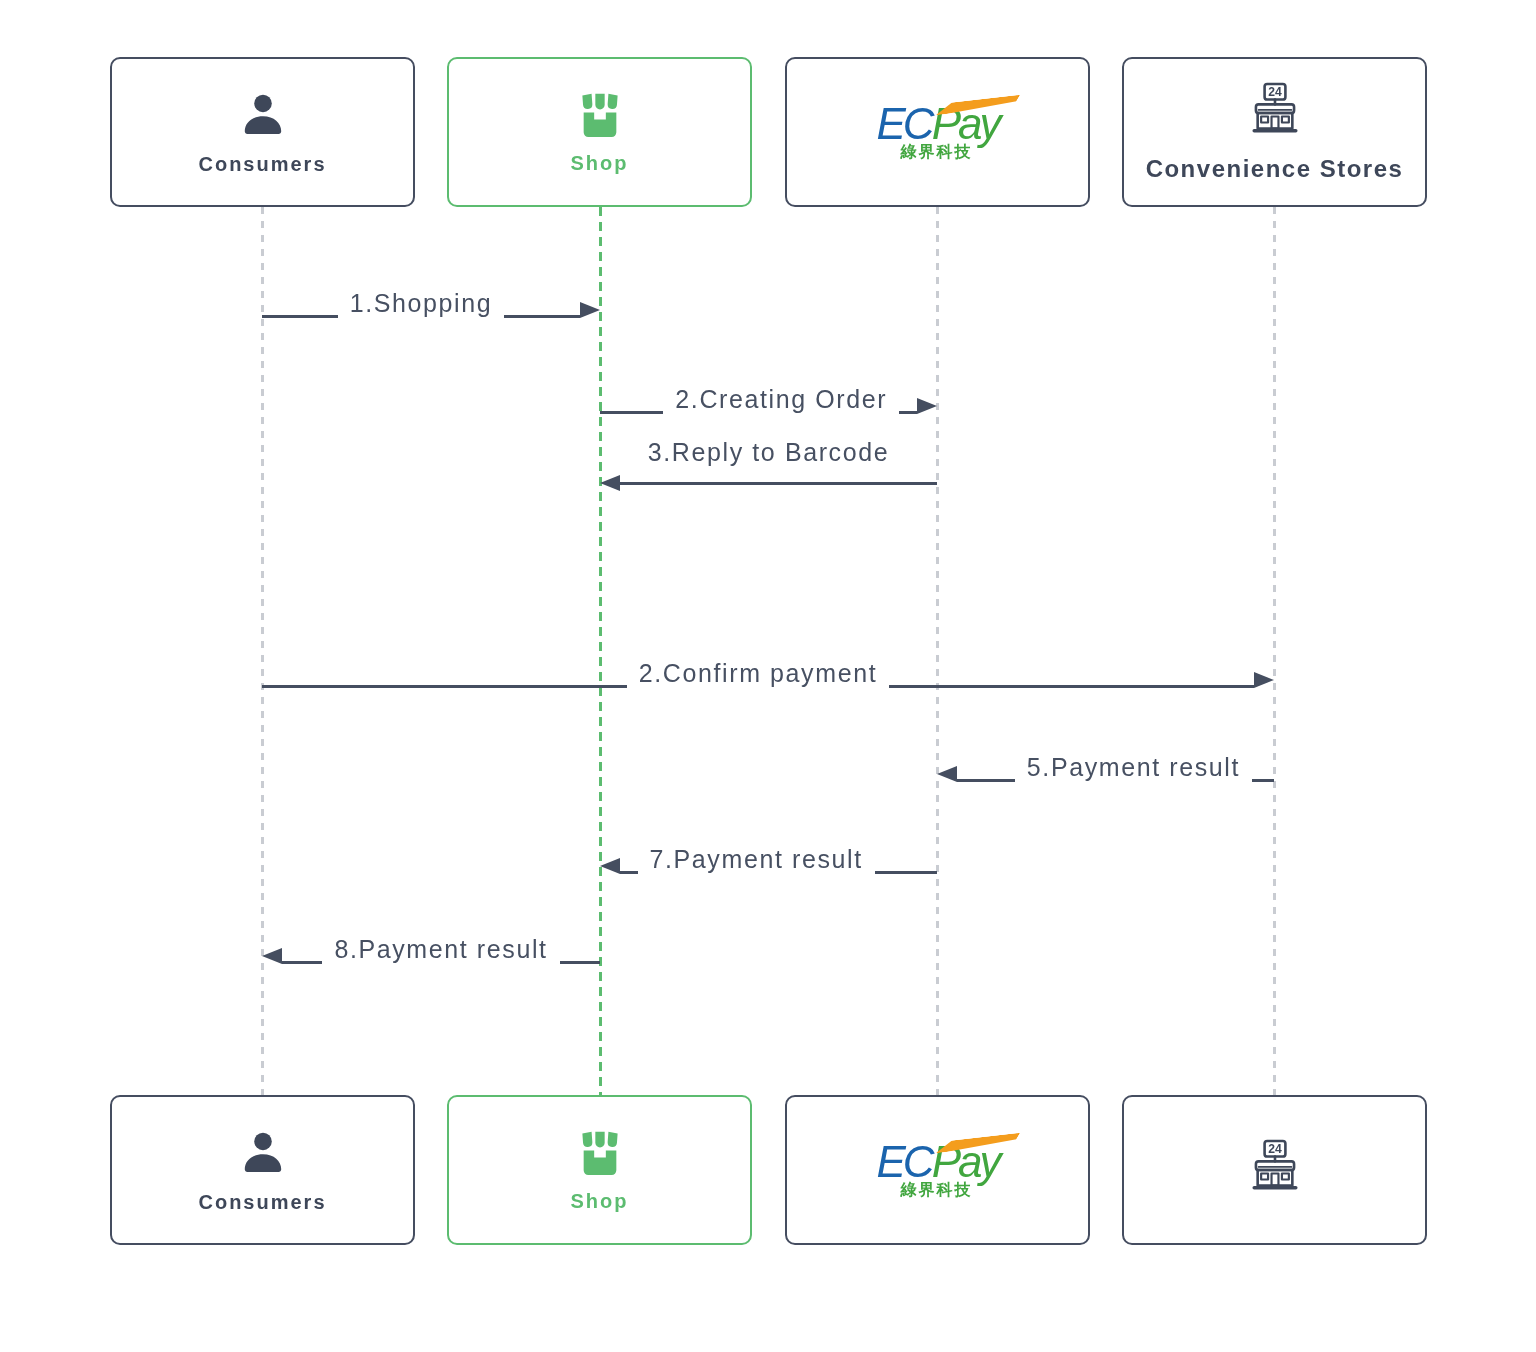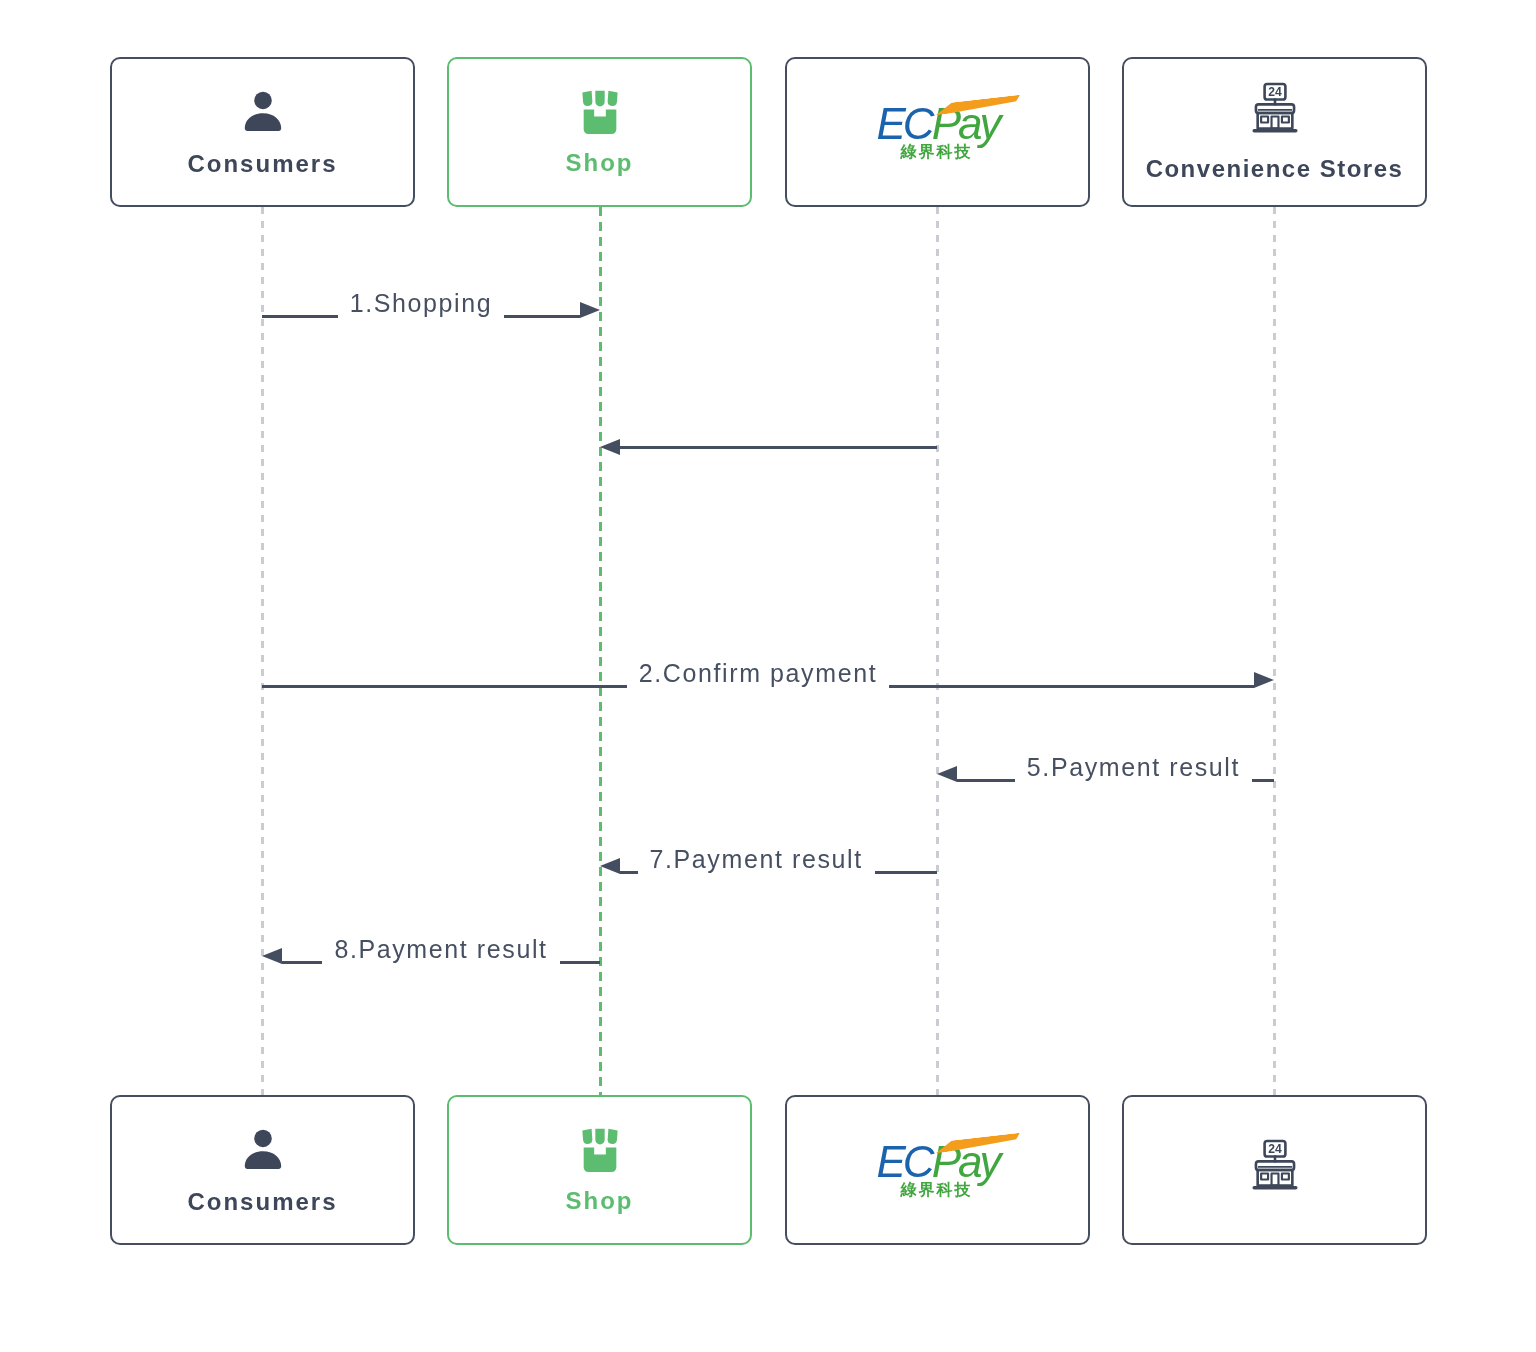--- a/index.html
+++ b/index.html
@@ -10,21 +10,21 @@
   .lifeline { position:absolute; top:207px; height:891px; width:3px; z-index:1; }
   .lifeline.gray  { background:repeating-linear-gradient(to bottom,#c9ccd2 0 7px, transparent 7px 14px); }
   .lifeline.green { background:repeating-linear-gradient(to bottom,#5cbc70 0 9px, transparent 9px 15px); }
 
   
   .actor { position:absolute; width:305px; height:150px; box-sizing:border-box;
            background:#ffffff; border:2px solid #454d60; border-radius:10px;
            display:flex; flex-direction:column; align-items:center; justify-content:center;
            gap:10px; z-index:3; }
   .actor.green-box { border:2.5px solid #5cbc70; }
-  .actor-label { font-size:24px; font-weight:600; letter-spacing:2px; color:#3e4759; white-space:nowrap; }
+  .actor-label { font-size:20px; font-weight:600; letter-spacing:2px; color:#3e4759; white-space:nowrap; }
   .green-box .actor-label { color:#5cbc70; }
   .actor-label.small { font-size:24px; letter-spacing:1.5px; }
 
   
   .ecpay-logo { display:flex; flex-direction:column; align-items:center; }
   .ecpay-row { position:relative; font-style:italic; font-weight:400; font-size:44px;
                letter-spacing:-3px; line-height:1; }
   .ecpay-ec  { color:#1b64ad; }
   .ecpay-pay { color:#41a63f; }
   .ecpay-swoosh { position:absolute; right:-16px; top:-3px; width:72px; height:12px;
@@ -111,22 +111,29 @@
     <span class="actor-label small">Convenience Stores</span>
   </div>
 
   <div class="msg inline" style="left:262px; top:278px; width:338px">
     <span class="seg"></span>
     <span class="msg-label">1.Shopping</span>
     <span class="seg"></span>
     <span class="arrow right"></span>
   </div>
 
+  <div class="msg inline" style="left:600px; top:374px; width:337px">
+    <span class="seg long"></span>
+    <span class="msg-label">2.Creating Order</span>
+    <span class="seg short"></span>
+    <span class="arrow right"></span>
+  </div>
 
   <div class="msg above" style="left:600px; top:437px; width:337px">
+    <div class="msg-label above-label">3.Reply to Barcode</div>
     <div class="line-row">
       <span class="arrow left"></span>
       <span class="seg"></span>
     </div>
   </div>
 
 
   <div class="msg inline" style="left:262px; top:648px; width:1012px">
     <span class="seg"></span>
     <span class="msg-label">2.Confirm payment</span>

